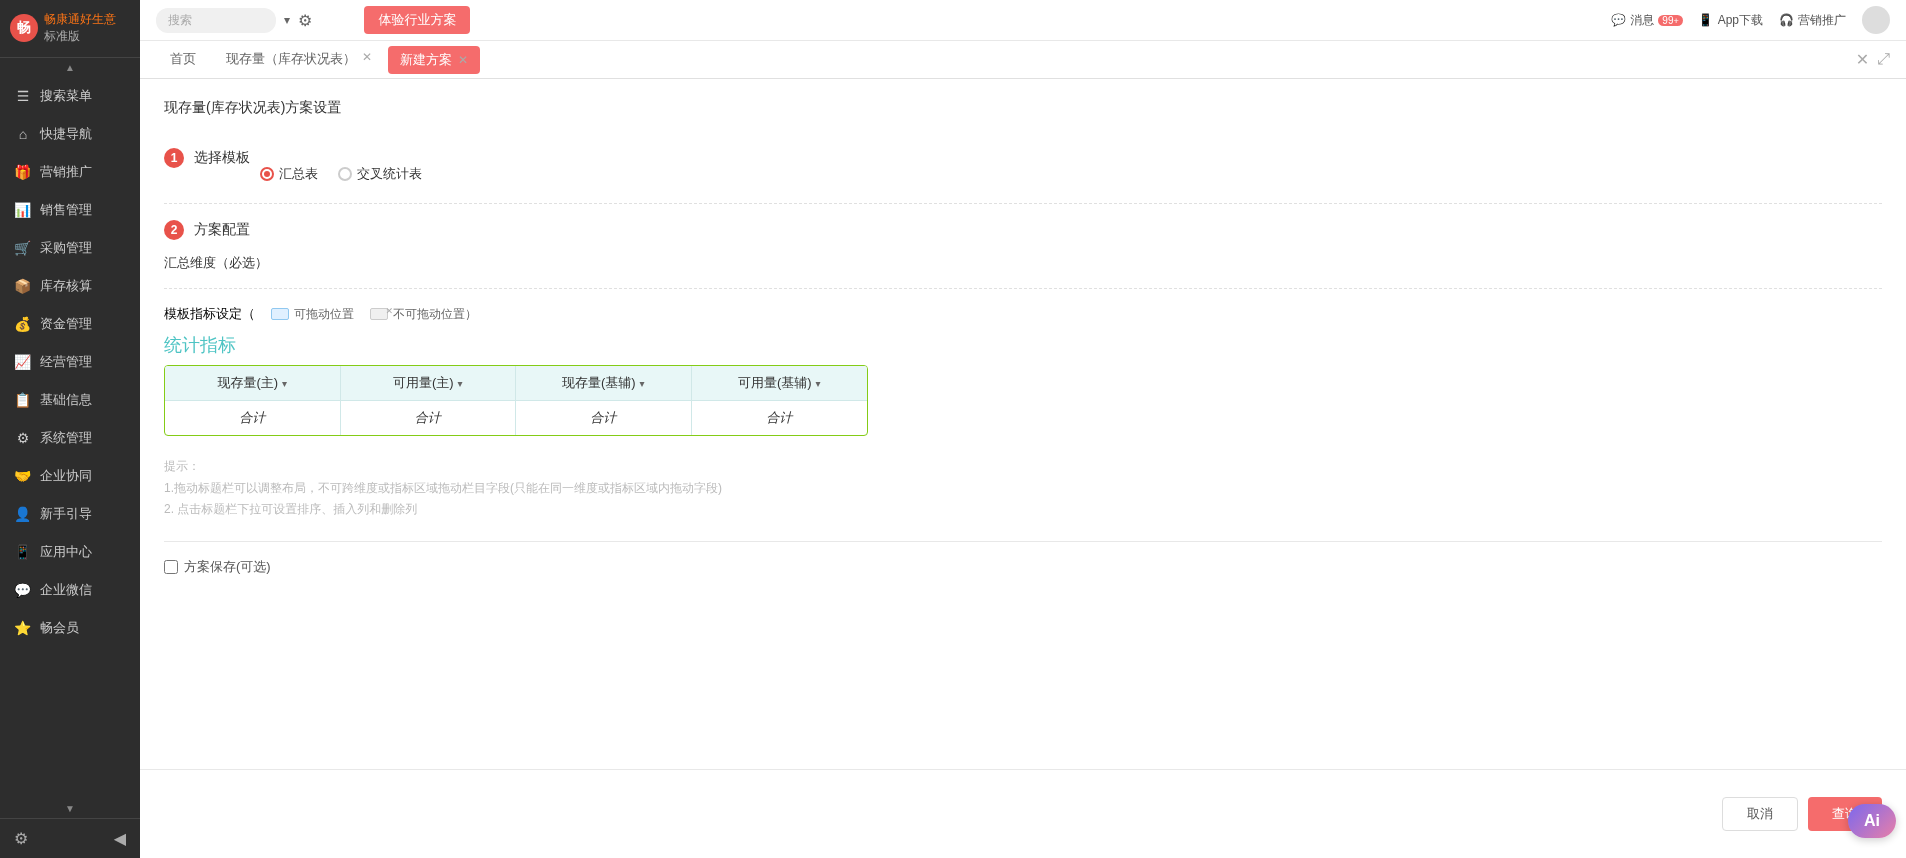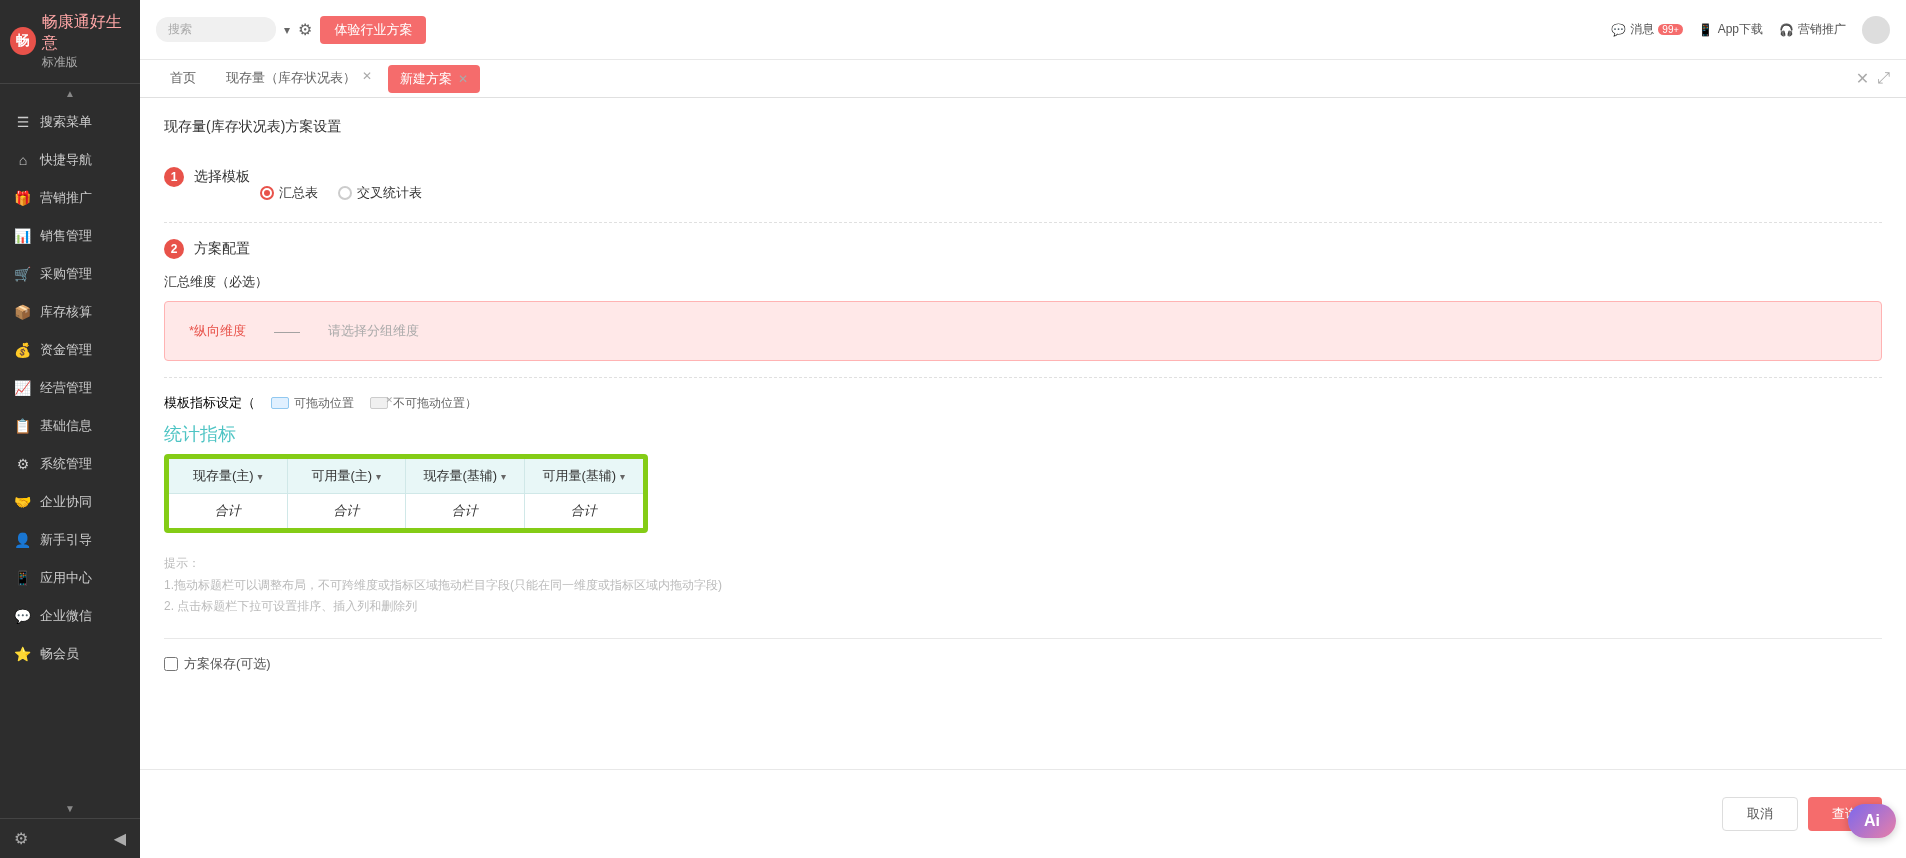--- a/index.html
+++ b/index.html
@@ -22,21 +22,21 @@
       gap: 6px;
       border-bottom: 1px solid #444;
     }
     .sidebar-logo-icon {
       width: 28px; height: 28px;
       background: #e8524a;
       border-radius: 50%;
       display: flex; align-items: center; justify-content: center;
       color: white; font-size: 14px; font-weight: bold;
     }
-    .sidebar-logo-text { color: #fca5a5; font-size: 16px; line-height: 1.3; }
+    .sidebar-logo-text { color: #f97316; font-size: 12px; line-height: 1.3; }
     .sidebar-logo-tag { font-size: 12px; color: #aaa; }
     .sidebar-scroll-up, .sidebar-scroll-down {
       text-align: center; color: #888; padding: 4px; cursor: pointer; font-size: 10px;
     }
     .sidebar-menu { flex: 1; overflow: hidden; }
     .sidebar-item {
       display: flex; align-items: center; gap: 8px;
       padding: 10px 14px; cursor: pointer; color: #ccc;
       font-size: 13px;
     }
@@ -45,34 +45,34 @@
       display: flex; align-items: center; justify-content: space-between;
       padding: 10px 14px; border-top: 1px solid #444;
     }
     .sidebar-bottom-icon { color: #aaa; cursor: pointer; font-size: 16px; }
 
     
     .main { flex: 1; display: flex; flex-direction: column; overflow: hidden; }
 
     
     .topbar {
-      background: #fff; height: 60px; display: flex; align-items: center;
+      background: #fff; height: 41px; display: flex; align-items: center;
       padding: 0 16px; gap: 10px; border-bottom: 1px solid #e8e8e8;
       flex-shrink: 0;
     }
     .topbar-left { display: flex; align-items: center; gap: 8px; flex: 1; }
     .topbar-search {
       background: #f0f0f0; border-radius: 12px; padding: 4px 12px;
       color: #aaa; font-size: 12px; min-width: 120px;
     }
     .topbar-dropdown { color: #666; cursor: pointer; font-size: 12px; }
     .topbar-settings { color: #666; cursor: pointer; font-size: 16px; }
     .topbar-trial-btn {
       background: #f56c6c; color: white; border: none; border-radius: 4px;
-      padding: 5px 14px; font-size: 13px; cursor: pointer;
+      padding: 5px 14px; font-size: 13px; cursor: pointer; margin-left: 44px;
     }
     .topbar-right { display: flex; align-items: center; gap: 16px; }
     .topbar-badge-item { display: flex; align-items: center; gap: 4px; color: #555; font-size: 12px; cursor: pointer; position: relative; }
     .badge {
       background: #f56c6c; color: white; border-radius: 10px;
       font-size: 10px; padding: 0 4px; min-width: 18px; text-align: center;
     }
     .badge-plus { font-size: 9px; }
     .topbar-avatar { width: 28px; height: 28px; background: #ddd; border-radius: 50%; }
 
@@ -152,22 +152,22 @@
       border-radius: 2px; position: relative;
     }
     .no-drag-box::after {
       content: '✕'; position: absolute; top: -3px; right: -6px; font-size: 9px; color: #aaa;
     }
 
     
     .stats-section { }
     .stats-label { color: #4ec4c4; font-size: 18px; margin-bottom: 8px; }
     .stats-table {
-      border: 5px solid #84cc16; border-radius: 4px; overflow: hidden;
-      width: 484px;
+      border: 1px solid #84cc16; border-radius: 4px; overflow: hidden;
+      width: 704px;
     }
     .stats-header-row {
       display: grid; grid-template-columns: repeat(4, 1fr);
       background: #e8f7f7;
     }
     .stats-header-cell {
       padding: 8px 10px; display: flex; align-items: center; justify-content: center;
       gap: 4px; font-size: 13px; color: #333; border-right: 1px solid #d0e8e8;
     }
     .stats-header-cell:last-child { border-right: none; }
@@ -367,25 +367,20 @@
         <hr class="divider">
 
         <div class="section">
           <div class="section-header">
             <div class="section-number">2</div>
             <span class="section-title">方案配置</span>
           </div>
 
           <div class="required-label">汇总维度（必选）</div>
 
-          <div class="dimension-box">
-            <span class="dimension-required">*纵向维度</span>
-            <span class="dimension-dash">——</span>
-            <span class="dimension-placeholder">请选择分组维度</span>
-          </div>
 
           <hr class="divider">
 
           <div class="indicators-header">
             <span>模板指标设定（</span>
             <div class="drag-indicator">
               <div class="drag-box"></div>
               <span>可拖动位置</span>
             </div>
             <div class="drag-indicator">

